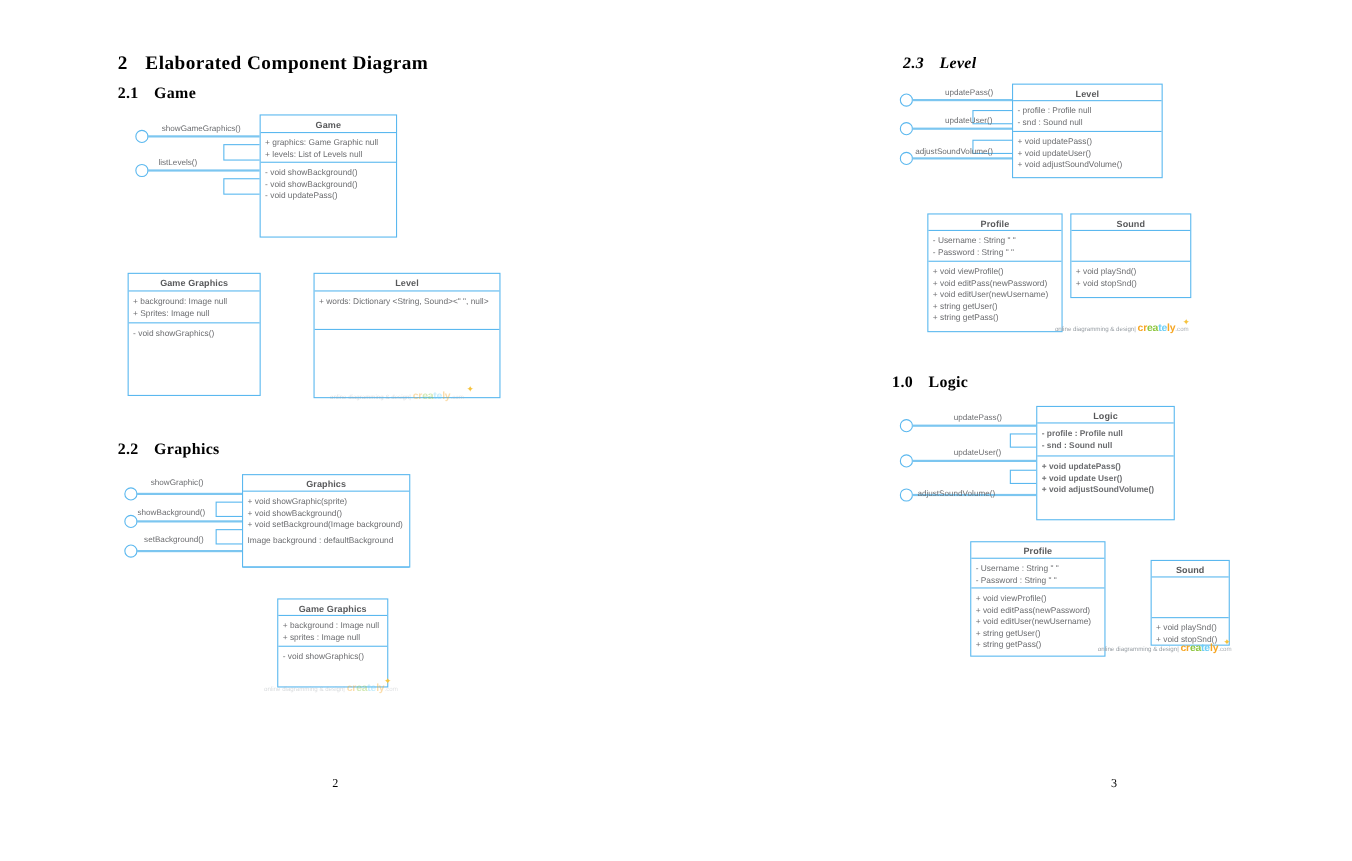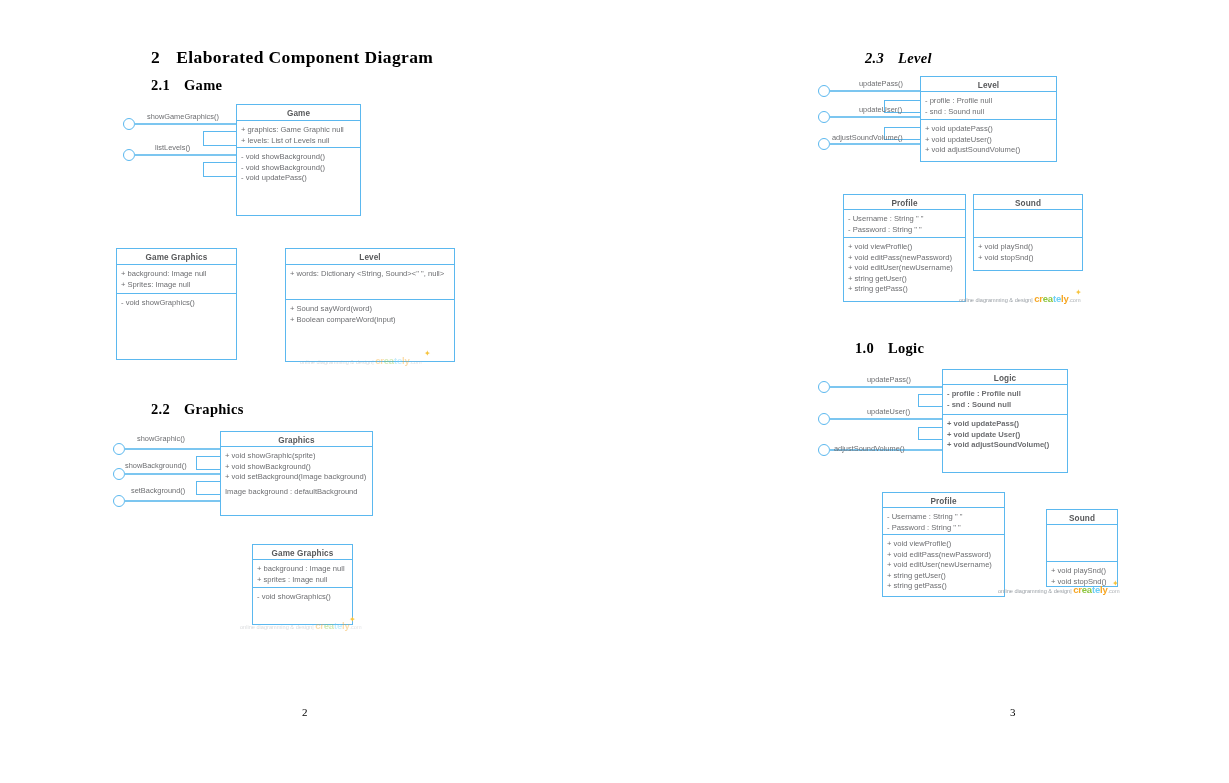--- a/index.html
+++ b/index.html
@@ -13,21 +13,21 @@
   .h1{
     font-family:"Liberation Serif", serif;font-weight:bold;font-size:17.5px;
     letter-spacing:.4px;white-space:nowrap;
   }
   .h1 .num{margin-right:16px;}
   .h2{
     font-family:"Liberation Serif", serif;font-weight:bold;font-size:14.5px;
     letter-spacing:.3px;white-space:nowrap;
   }
   .h2 .num{margin-right:14px;}
-  .abs{position:absolute;margin-left:44px;}
+  .abs{position:absolute;}
 
   
   .uml{position:absolute;border:1.4px solid #5bb8ef;box-sizing:border-box;background:#fff;}
   .uml .sec{box-sizing:border-box;border-bottom:1.4px solid #5bb8ef;}
   .uml .sec.last{border-bottom:none;}
   .uml .title{
     text-align:center;font-size:8.2px;font-weight:bold;color:#58595b;
     padding-top:4px;letter-spacing:.1px;
   }
   .uml .row{
@@ -68,21 +68,21 @@
 
   <div>
 
     <div class="lolly" style="left:123px;top:118px;"></div>
     <div class="lline" style="left:134px;top:123px;width:112px;"></div>
     <div class="lbl" style="left:147px;top:112px;">showGameGraphics()</div>
     <div class="socket" style="left:203px;top:131px;width:44px;height:15px;"></div>
 
     <div class="lolly" style="left:123px;top:149px;"></div>
     <div class="lline" style="left:134px;top:154px;width:112px;"></div>
-    <div class="lbl" style="left:155px;top:143px;">listLevels()</div>
+    <div class="lbl" style="left:144px;top:143px;">listLevels()</div>
     <div class="socket" style="left:203px;top:162px;width:44px;height:15px;"></div>
 
     <div class="uml" style="left:236px;top:104px;width:125px;height:112px;">
       <div class="sec" style="height:16px;">
         <div class="title">Game</div>
       </div>
       <div class="sec pad" style="height:27px;">
         <div class="row">+ graphics: Game Graphic null</div>
         <div class="row">+ levels: List of Levels null</div>
       </div>
@@ -106,24 +106,20 @@
       <div class="row">- void showGraphics()</div>
     </div>
   </div>
 
   <div class="uml" style="left:285px;top:248px;width:170px;height:114px;">
     <div class="sec" style="height:16px;">
       <div class="title">Level</div>
     </div>
     <div class="sec pad" style="height:35px;">
       <div class="row">+ words: Dictionary &lt;String, Sound&gt;&lt;" ", null&gt;</div>
-    </div>
-    <div class="sec last pad">
-      <div class="row">+ Sound sayWord(word)</div>
-      <div class="row">+ Boolean compareWord(input)</div>
     </div>
   </div>
   <div class="wm wm-faint" style="left:300px;top:355px;">
     <span>online diagramming &amp; design|</span>
     <span class="brand"><span class="c1">cr</span><span class="c2">ea</span><span class="c3">te</span><span class="c1">ly</span></span><span class="dotcom">.com</span>
   </div>
   <div class="spark" style="left:424px;top:349px;">✦</div>
 
   <div class="h2 abs" style="left:107px;top:401px;">
     <span class="num">2.2</span><span>Graphics</span>

